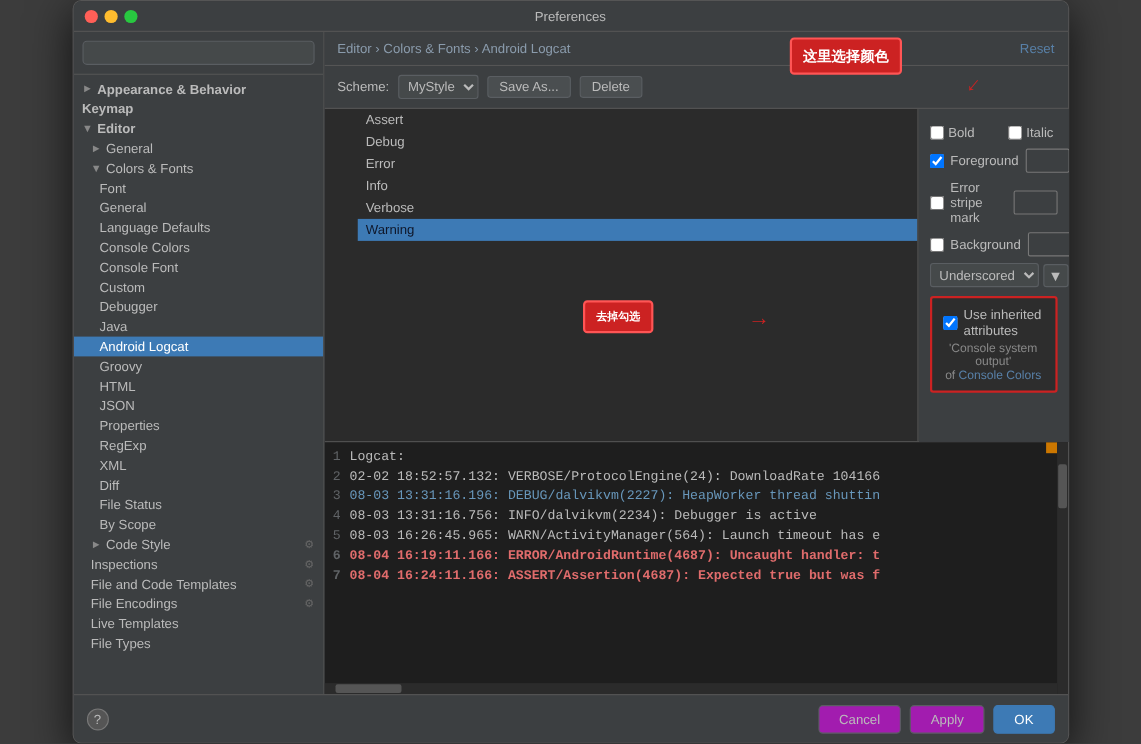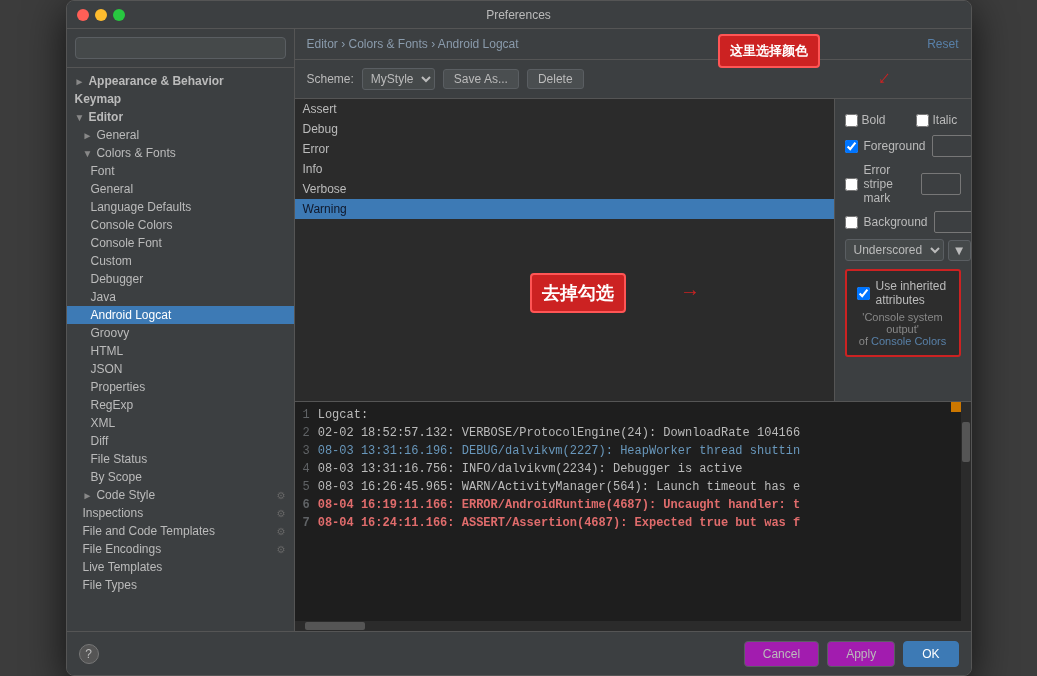--- a/index.html
+++ b/index.html
@@ -161,20 +161,21 @@
       width: 540px;
       background: #2b2b2b;
       border-right: 1px solid #555;
       overflow: hidden;
       display: flex;
       flex-direction: column;
     }
     .log-list-items {
       flex: 1;
       overflow: hidden;
+      margin-left: 30px;
     }
     .log-item {
       padding: 3px 8px;
       cursor: pointer;
       color: #bbb;
       white-space: nowrap;
     }
     .log-item.selected { background: #3d7ab5; color: #0f172a; }
     .color-settings {
       flex: 1;
@@ -602,16 +603,16 @@
       <button class="footer-btn">Apply</button>
       <button class="footer-btn primary">OK</button>
     </div>
   </div>
 
   <div style="position:absolute;top:0;left:0;width:1037px;height:676px;pointer-events:none;">
 
     <div style="position:absolute;top:34px;left:718px;background:#cc2222;border:2px solid #ff5555;border-radius:4px;padding:6px 10px;color:white;font-size:13px;font-weight:bold;">这里选择颜色</div>
     <div style="position:absolute;top:66px;left:880px;color:#cc2222;font-size:20px;font-weight:bold;transform:rotate(40deg);">↓</div>
 
-    <div style="position:absolute;top:273px;left:530px;background:#cc2222;border:2px solid #ff5555;border-radius:4px;padding:6px 10px;color:white;font-size:18px;font-weight:bold;">去掉勾选</div>
+    <div style="position:absolute;top:273px;left:530px;background:#cc2222;border:2px solid #ff5555;border-radius:4px;padding:6px 10px;color:white;font-size:10px;font-weight:bold;">去掉勾选</div>
     <div style="position:absolute;top:278px;left:680px;color:#cc2222;font-size:20px;font-weight:bold;">→</div>
   </div>
 </div>
 
 </body></html>

